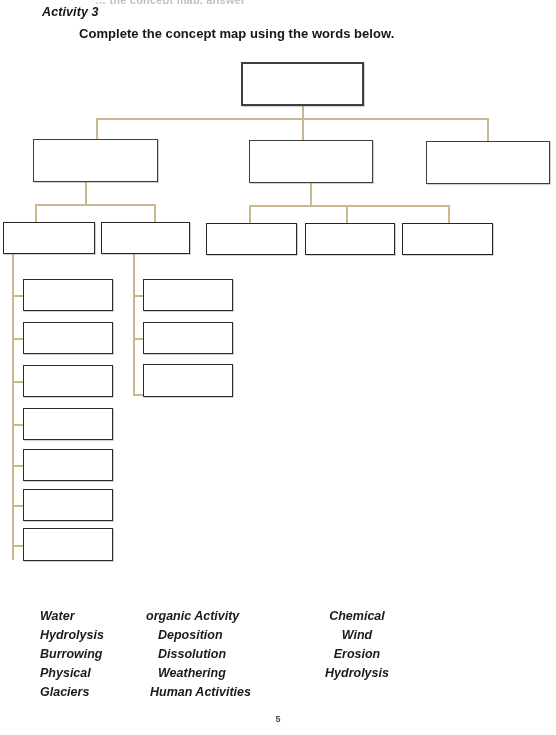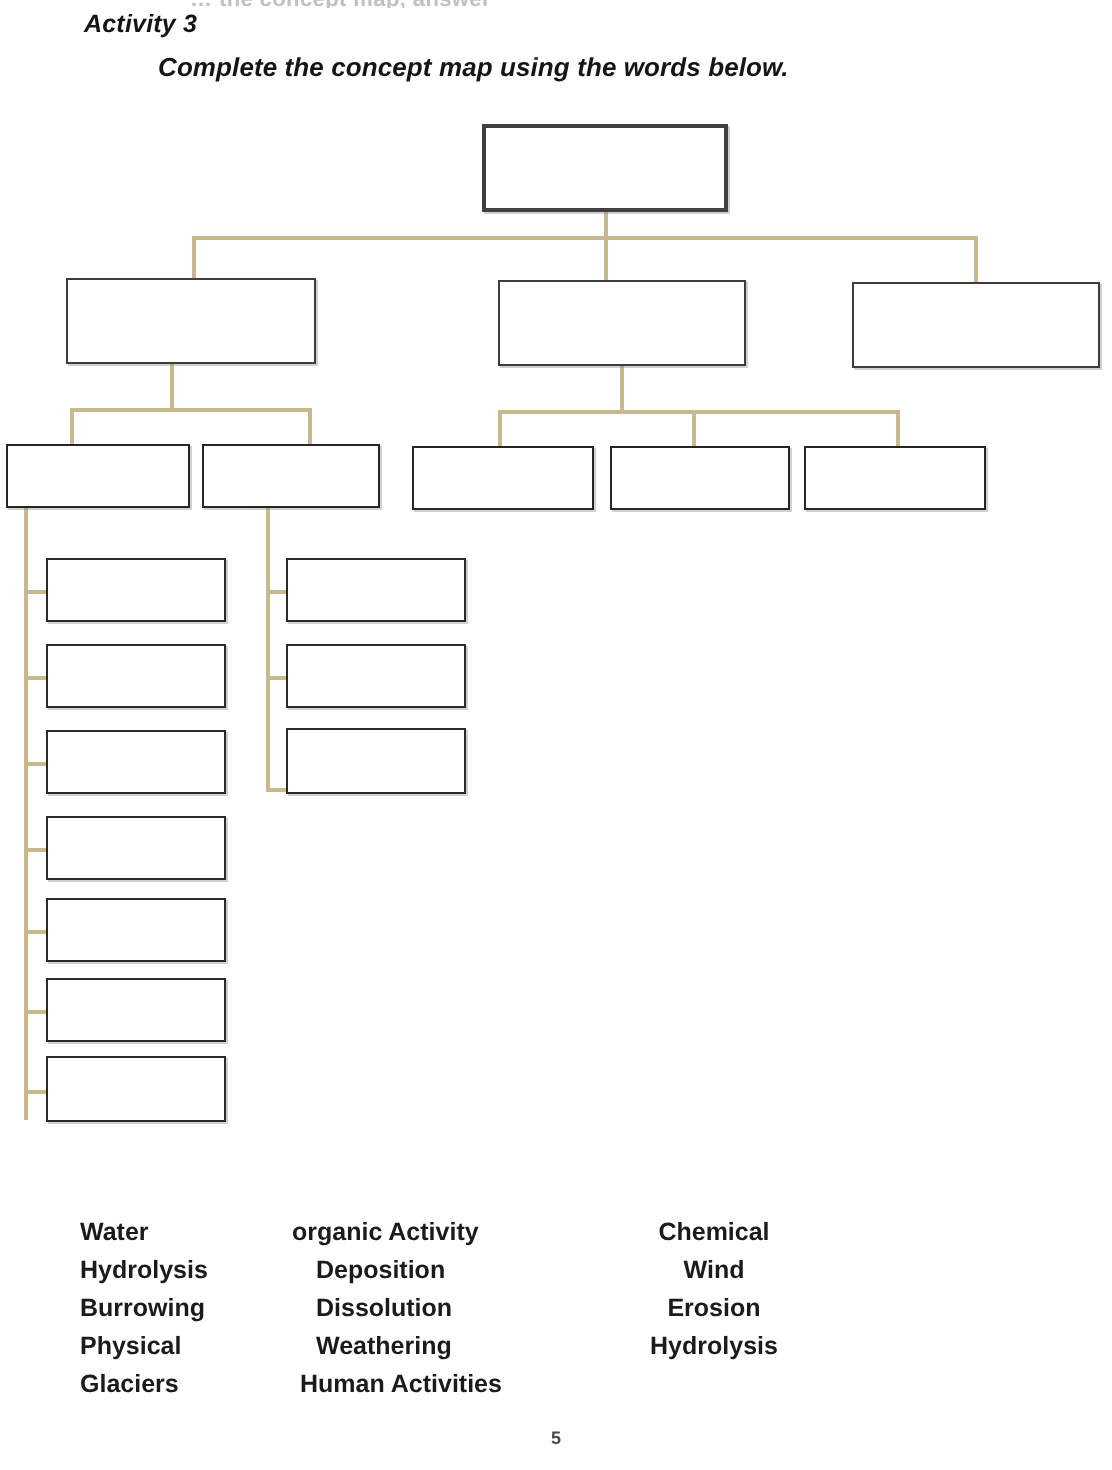--- a/index.html
+++ b/index.html
@@ -45,21 +45,20 @@
     letter-spacing: 0.1px;
   }
   .instruction {
     position: absolute;
     left: 79px;
     top: 26px;
     font-size: 13px;
     font-weight: bold;
     color: #151515;
     letter-spacing: 0.05px;
-    font-style: italic;
   }
 
   
   #concept-map {
     position: absolute;
     left: 0;
     top: 0;
     width: 556px;
     height: 600px;
   }
@@ -83,20 +82,21 @@
   .connector.h { height: 1.6px; }
   .connector.v { width: 1.6px; }
 
   
   #word-bank {
     position: absolute;
     left: 0;
     top: 607px;
     width: 556px;
     height: 100px;
+    font-style: italic;
   }
   .wb-col {
     position: absolute;
     top: 0;
     font-size: 12.5px;
     font-weight: bold;
     line-height: 19px;
     color: #1b1b1b;
     white-space: nowrap;
   }

